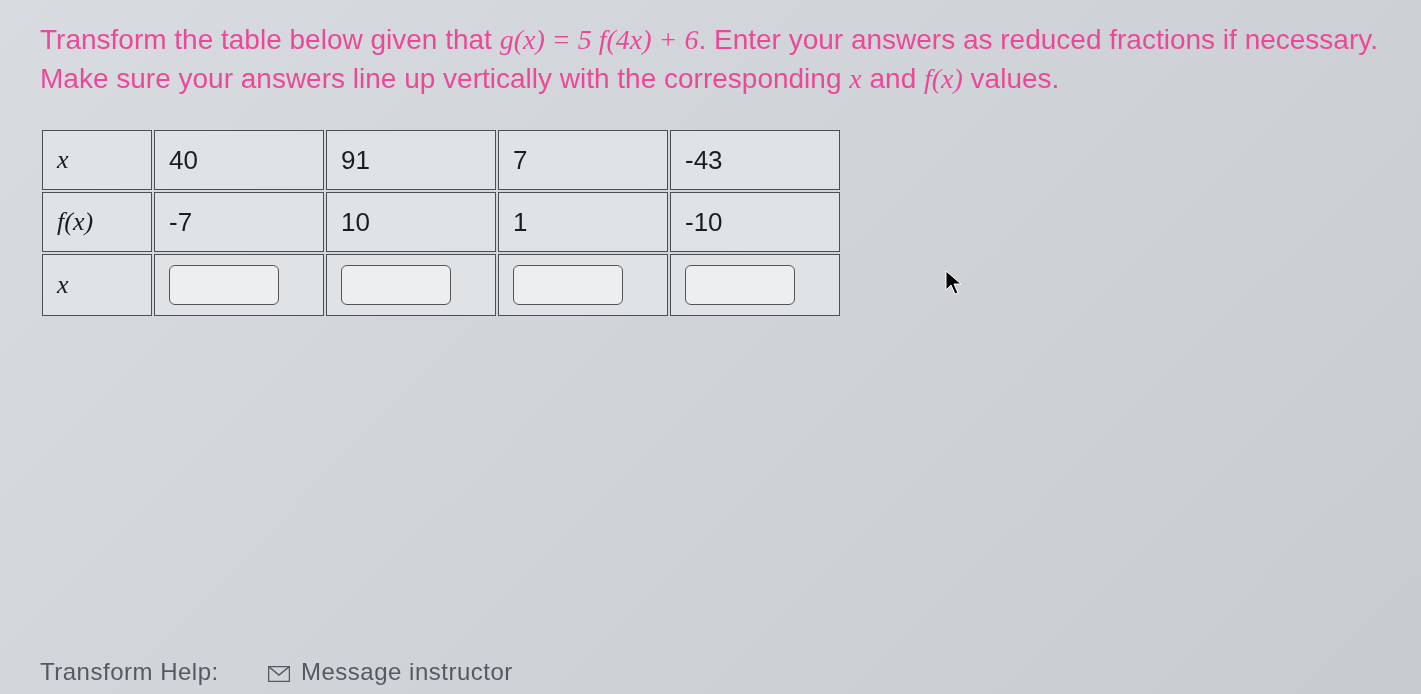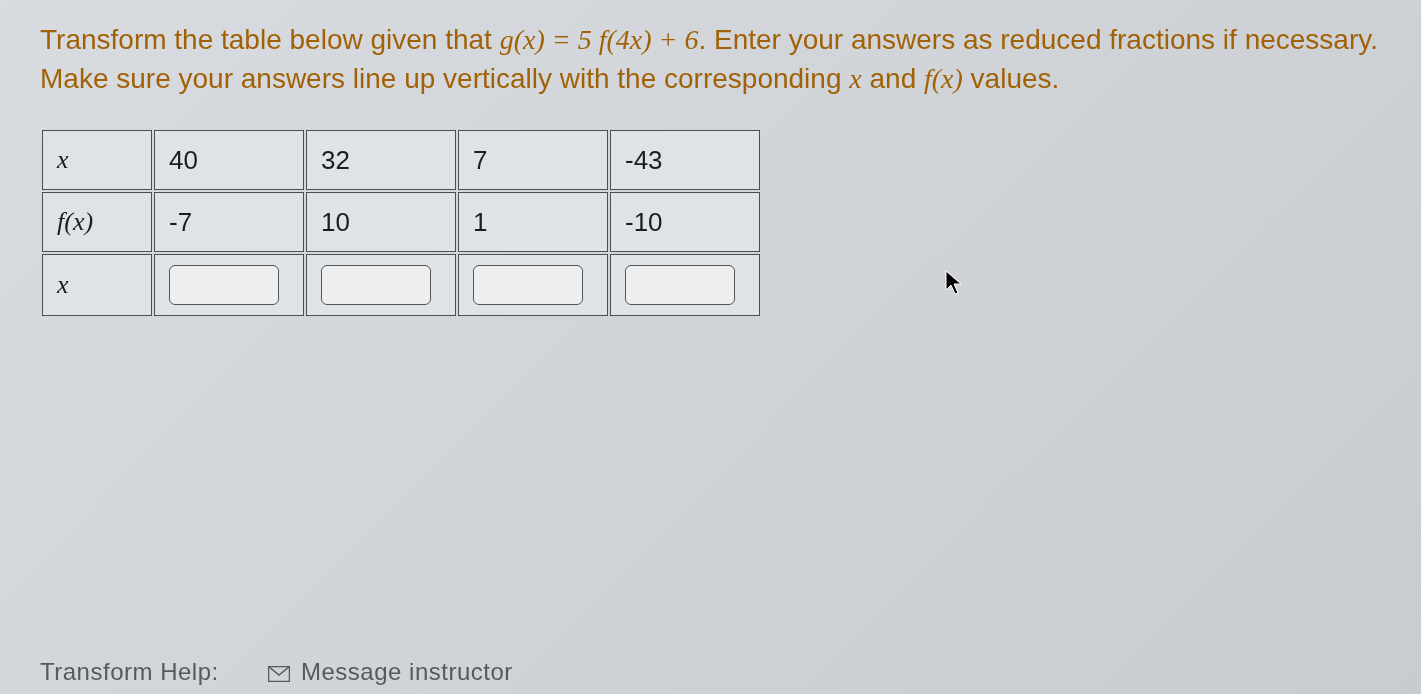--- a/index.html
+++ b/index.html
@@ -9,21 +9,21 @@
       width: 1421px;
       height: 694px;
       padding: 20px 40px;
       color: #1a1d22;
       position: relative;
     }
     .instructions {
       font-size: 28px;
       line-height: 1.4;
       margin-bottom: 30px;
-      color: #a16207;
+      color: #ec4899;
     }
     .math-italic { font-style: italic; font-family: 'Times New Roman', serif; }
     table.grid {
       border-collapse: separate;
       border-spacing: 2px;
       margin-top: 10px;
     }
     table.grid td {
       border: 1.5px solid #4a4e55;
       background: #e0e3e6;
@@ -33,21 +33,21 @@
       text-align: left;
       height: 60px;
     }
     td.header-cell {
       width: 110px;
       text-align: center;
       font-family: 'Times New Roman', serif;
       font-style: italic;
       font-size: 28px;
     }
-    td.val-cell { width: 150px; }
+    td.val-cell { width: 170px; }
     td.tall { height: 88px; }
     .answer-input {
       width: 110px;
       height: 40px;
       border: 1.5px solid #555;
       border-radius: 6px;
       background: #eceef0;
       font-size: 22px;
       padding: 4px 8px;
     }
@@ -76,21 +76,21 @@
 
 <div class="instructions">
   <span>Transform the table below given that </span><span class="math-italic">g(x) = 5 f(4x) + 6</span><span>. Enter your answers as reduced fractions if necessary.  Make sure your answers line up vertically with the corresponding </span><span class="math-italic">x</span><span> and </span><span class="math-italic">f(x)</span><span> values.</span>
 </div>
 
 <table class="grid">
   <tbody>
       <tr>
     <td class="header-cell">x</td>
     <td class="val-cell">40</td>
-    <td class="val-cell">32</td>
+    <td class="val-cell">91</td>
     <td class="val-cell">7</td>
     <td class="val-cell">-43</td>
   </tr>
   <tr>
     <td class="header-cell">f(x)</td>
     <td class="val-cell">-7</td>
     <td class="val-cell">10</td>
     <td class="val-cell">1</td>
     <td class="val-cell">-10</td>
   </tr>

